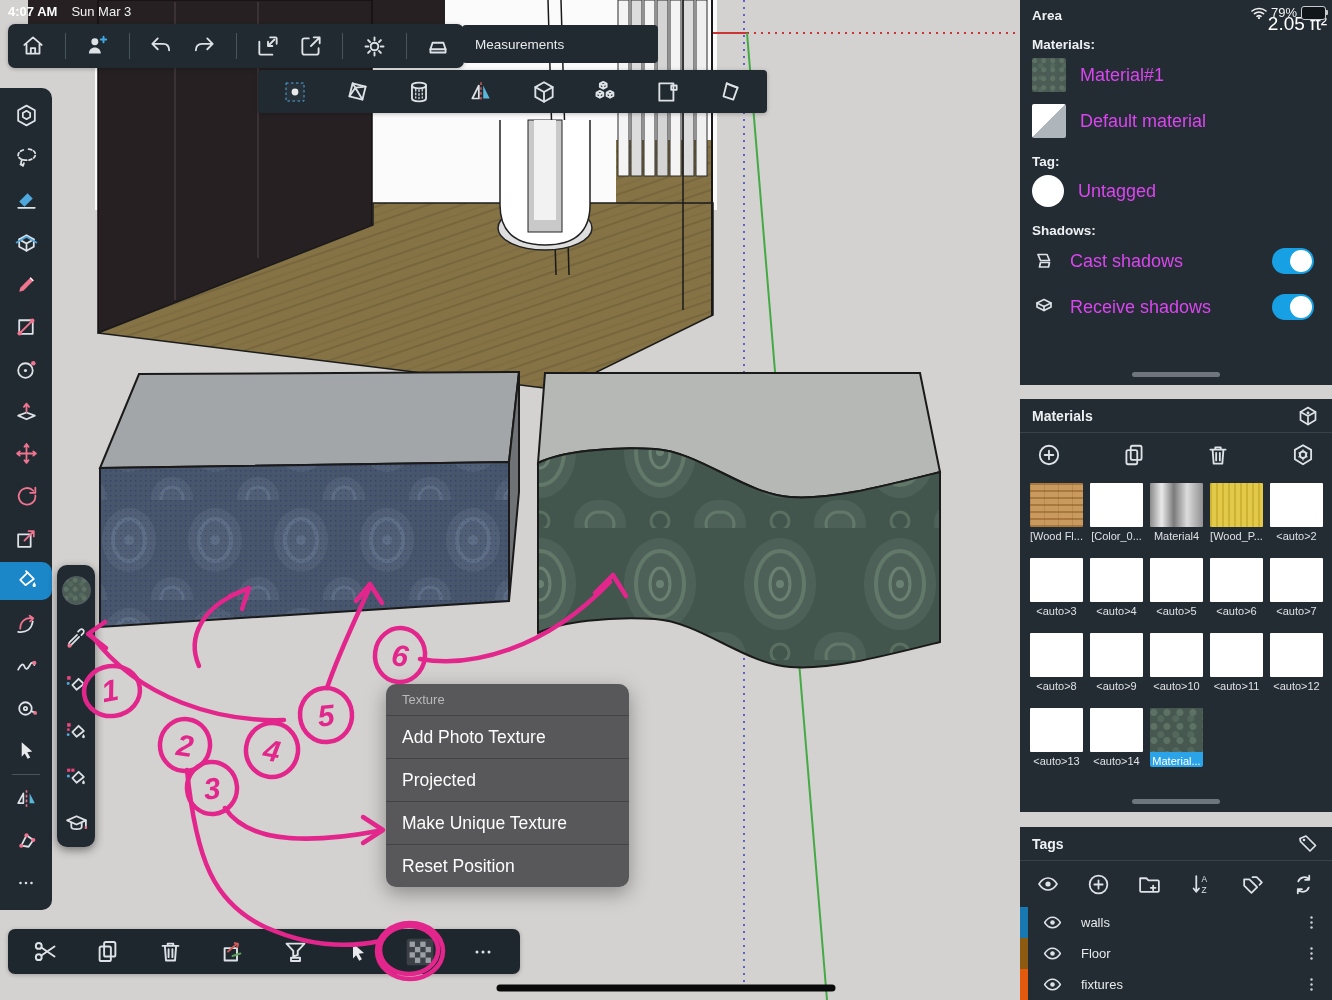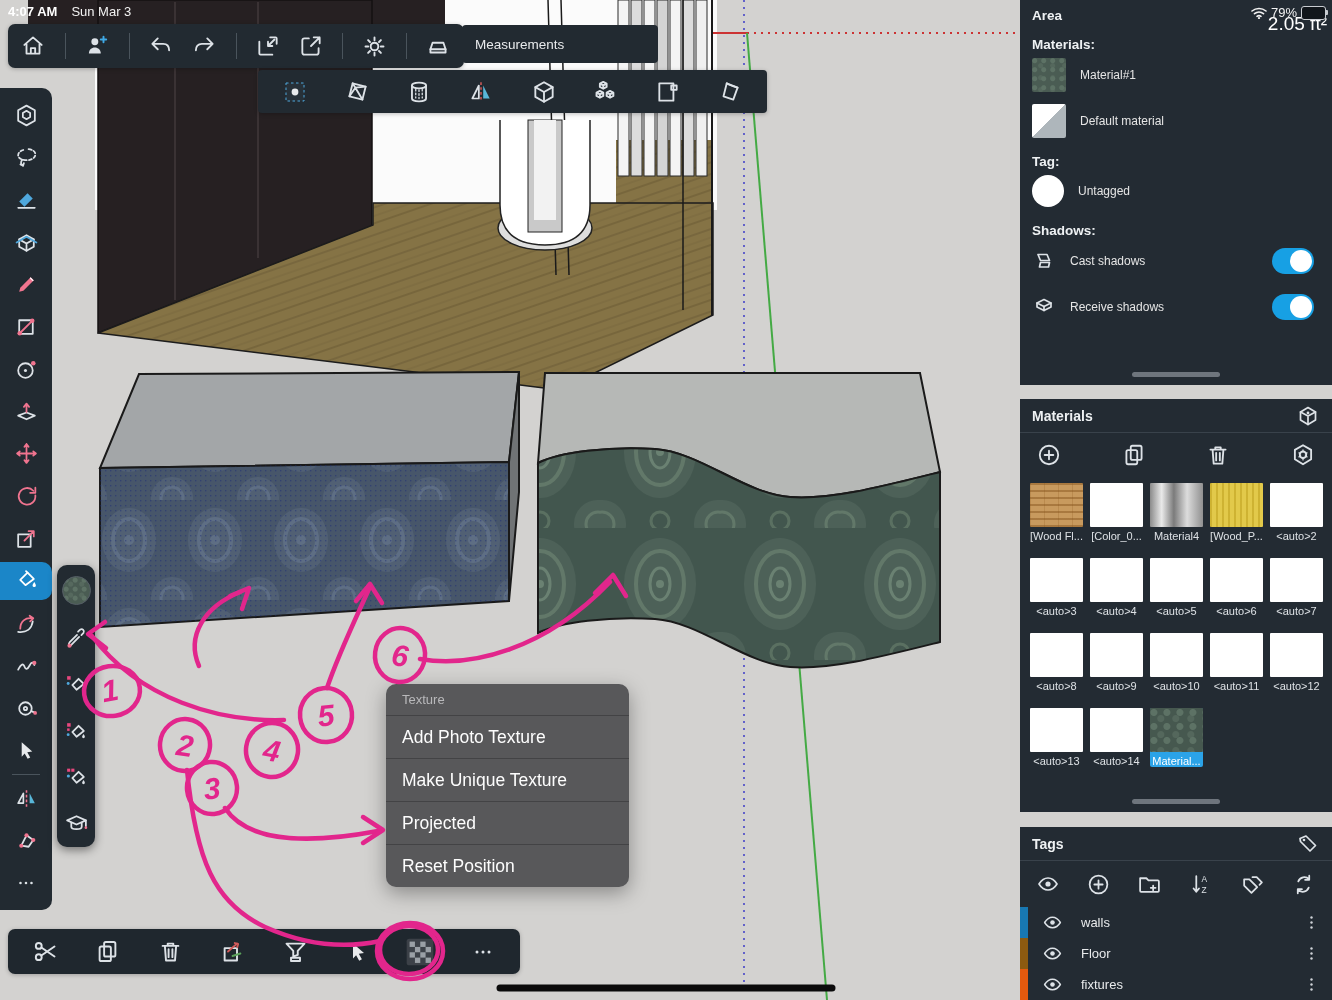--- a/index.html
+++ b/index.html
@@ -36,21 +36,21 @@
   #rightcol{position:absolute;left:1020px;top:0;width:312px;height:1000px;z-index:30;display:flex;flex-direction:column;}
   .card{background:#232b33;position:relative;}
   #card-entity{height:385px;}
   #card-mats{height:413px;margin-top:14px;}
   #card-tags{flex:1;margin-top:15px;overflow:hidden;}
   .card h3{margin:0;font-size:14px;font-weight:700;color:#eef1f3;}
   .cardhead{height:33px;display:flex;align-items:center;justify-content:space-between;
             padding:0 12px;border-bottom:1px solid #39424b;}
   .seclab{font-size:13.5px;font-weight:700;color:#eef1f3;}
   .erow{display:flex;align-items:center;gap:14px;padding:6px 12px;}
-  .lab13{font-size:12px;color:#e5e5e5;text-align:center;}
+  .lab13{font-size:18px;color:#d946ef;text-align:center;}
   .msw{width:34px;height:34px;border-radius:2px;flex:0 0 auto;}
   .msw.green{background:#4a5c53;background-image:radial-gradient(circle at 30% 30%,#5d7265 2px,transparent 3px),radial-gradient(circle at 72% 64%,#55685d 2px,transparent 3px);background-size:9px 9px,12px 12px;}
   .msw.def{background:linear-gradient(135deg,#ffffff 50%,#aeb6bb 50%);}
   .tagcirc{width:32px;height:32px;border-radius:50%;background:#fff;flex:0 0 auto;}
   .toggle{width:42px;height:26px;border-radius:13px;background:#17a0e4;position:relative;margin-left:auto;cursor:pointer;flex:0 0 auto;}
   .toggle .knob{position:absolute;right:2px;top:2px;width:22px;height:22px;border-radius:50%;background:#fff;}
   .handlebar{position:absolute;left:50%;transform:translateX(-50%);bottom:8px;width:88px;height:5px;border-radius:3px;background:#6e757d;cursor:grab;}
   .mtb{height:44px;display:flex;align-items:center;justify-content:space-between;padding:0 16px;}
   #matgrid{display:grid;grid-template-columns:repeat(5,1fr);column-gap:7px;row-gap:16px;padding:6px 10px 0;}
   .tile{display:flex;flex-direction:column;align-items:center;cursor:pointer;border-radius:2px;}
@@ -750,22 +750,22 @@
             <circle cx="12" cy="12" r="1.7" fill="#cfd3d8"></circle>
             <circle cx="12" cy="19" r="1.7" fill="#cfd3d8"></circle>
           </svg>
       </div>
     </div>
   </div>
 
   <div id="ctxmenu">
     <div class="mhead">Texture</div>
     <div class="mitem">Add Photo Texture</div>
+    <div class="mitem">Projected</div>
     <div class="mitem">Make Unique Texture</div>
-    <div class="mitem">Projected</div>
     <div class="mitem">Reset Position</div>
   </div>
 
   <svg id="overlay" width="1332" height="1000">
     <g stroke="#e2268c" stroke-width="4.5" fill="none" stroke-linecap="round" stroke-linejoin="round">
 
       <path d="M199 666 C186 636 204 607 240 592"></path>
       <path d="M230 596 L249 588 L242 609"></path>
 
       <path d="M284 720 C220 722 140 700 92 636"></path>

